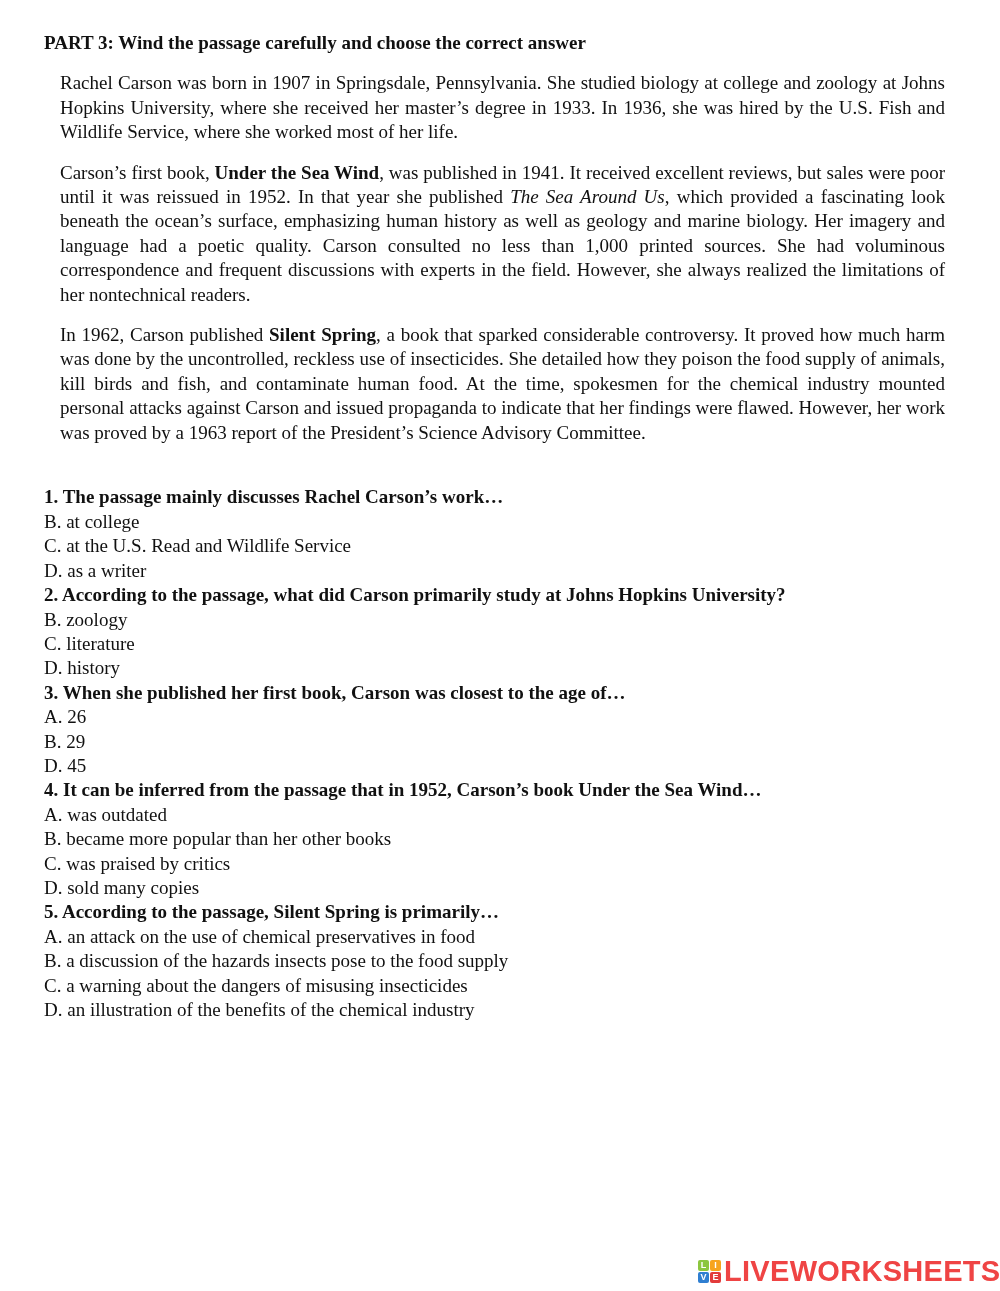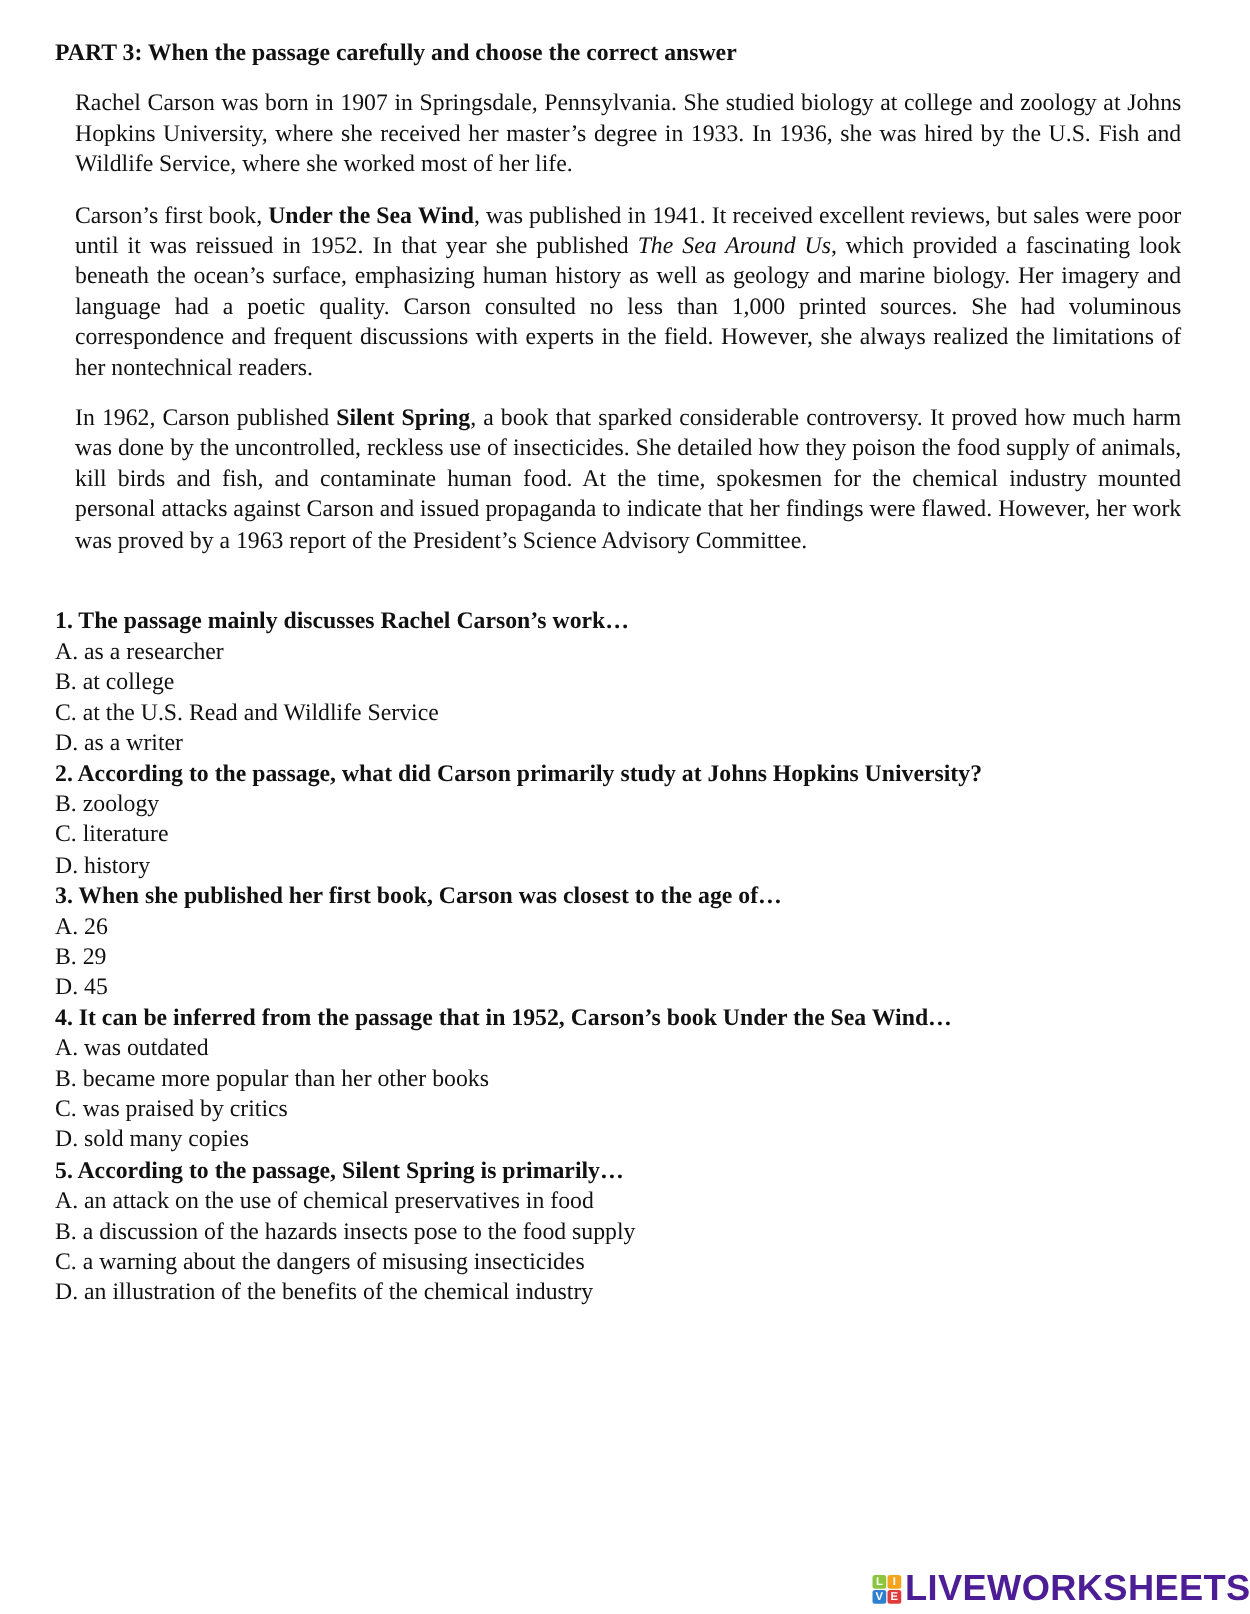--- a/index.html
+++ b/index.html
@@ -12,40 +12,39 @@
     .title { font-weight: bold; font-size: 19px; line-height: 24.4px; }
     .para { font-size: 19px; line-height: 24.4px; text-align: justify; margin: 16px; }
     .para b { font-weight: bold; }
     .para i { font-style: italic; }
     .spacer { height: 24.4px; }
     .q { font-weight: bold; font-size: 19px; line-height: 24.4px; }
     .opt { font-size: 19px; line-height: 24.4px; }
     .logo { position: absolute; left: 698px; top: 1257px; height: 28px; display: flex; align-items: center; }
     .logo-grid { display: grid; grid-template-columns: 11px 11px; grid-template-rows: 11px 11px; gap: 1px; margin-right: 3px; }
     .logo-grid span { font-family: "Liberation Sans", sans-serif; font-weight: bold; font-size: 9px; color: #fff; display: flex; align-items: center; justify-content: center; border-radius: 2px; }
-    .logo-text { font-family: "Liberation Sans", sans-serif; font-weight: bold; font-size: 29px; color: #4c1d95; letter-spacing: 0.3px; }
+    .logo-text { font-family: "Liberation Sans", sans-serif; font-weight: bold; font-size: 29px; color: #ef4444; letter-spacing: 0.3px; }
   </style>
 </head>
 <body>
 
 <div class="page">
-  <div class="title">PART 3: When the passage carefully and choose the correct answer</div>
+  <div class="title">PART 3: Wind the passage carefully and choose the correct answer</div>
 
   <p class="para">Rachel Carson was born in 1907 in Springsdale, Pennsylvania. She studied biology at college and zoology at Johns Hopkins University, where she received her master’s degree in 1933. In 1936, she was hired by the U.S. Fish and Wildlife Service, where she worked most of her life.</p>
 
   <p class="para"><span>Carson’s first book, </span><b>Under the Sea Wind</b><span>, was published in 1941. It received excellent reviews, but sales were poor until it was reissued in 1952. In that year she published </span><i>The Sea Around Us</i><span>, which provided a fascinating look beneath the ocean’s surface, emphasizing human history as well as geology and marine biology. Her imagery and language had a poetic quality. Carson consulted no less than 1,000 printed sources. She had voluminous correspondence and frequent discussions with experts in the field. However, she always realized the limitations of her nontechnical readers.</span></p>
 
   <p class="para"><span>In 1962, Carson published </span><b>Silent Spring</b><span>, a book that sparked considerable controversy. It proved how much harm was done by the uncontrolled, reckless use of insecticides. She detailed how they poison the food supply of animals, kill birds and fish, and contaminate human food. At the time, spokesmen for the chemical industry mounted personal attacks against Carson and issued propaganda to indicate that her findings were flawed. However, her work was proved by a 1963 report of the President’s Science Advisory Committee.</span></p>
 
   <div class="spacer"></div>
 
   <div>
     <div>
       <div class="q">1. The passage mainly discusses Rachel Carson’s work…</div>
-      <div class="opt">A. as a researcher</div>
       <div class="opt">B. at college</div>
       <div class="opt">C. at the U.S. Read and Wildlife Service</div>
       <div class="opt">D. as a writer</div>
     </div>
     <div>
       <div class="q">2. According to the passage, what did Carson primarily study at Johns Hopkins University?</div>
       <div class="opt">B. zoology</div>
       <div class="opt">C. literature</div>
       <div class="opt">D. history</div>
     </div>

